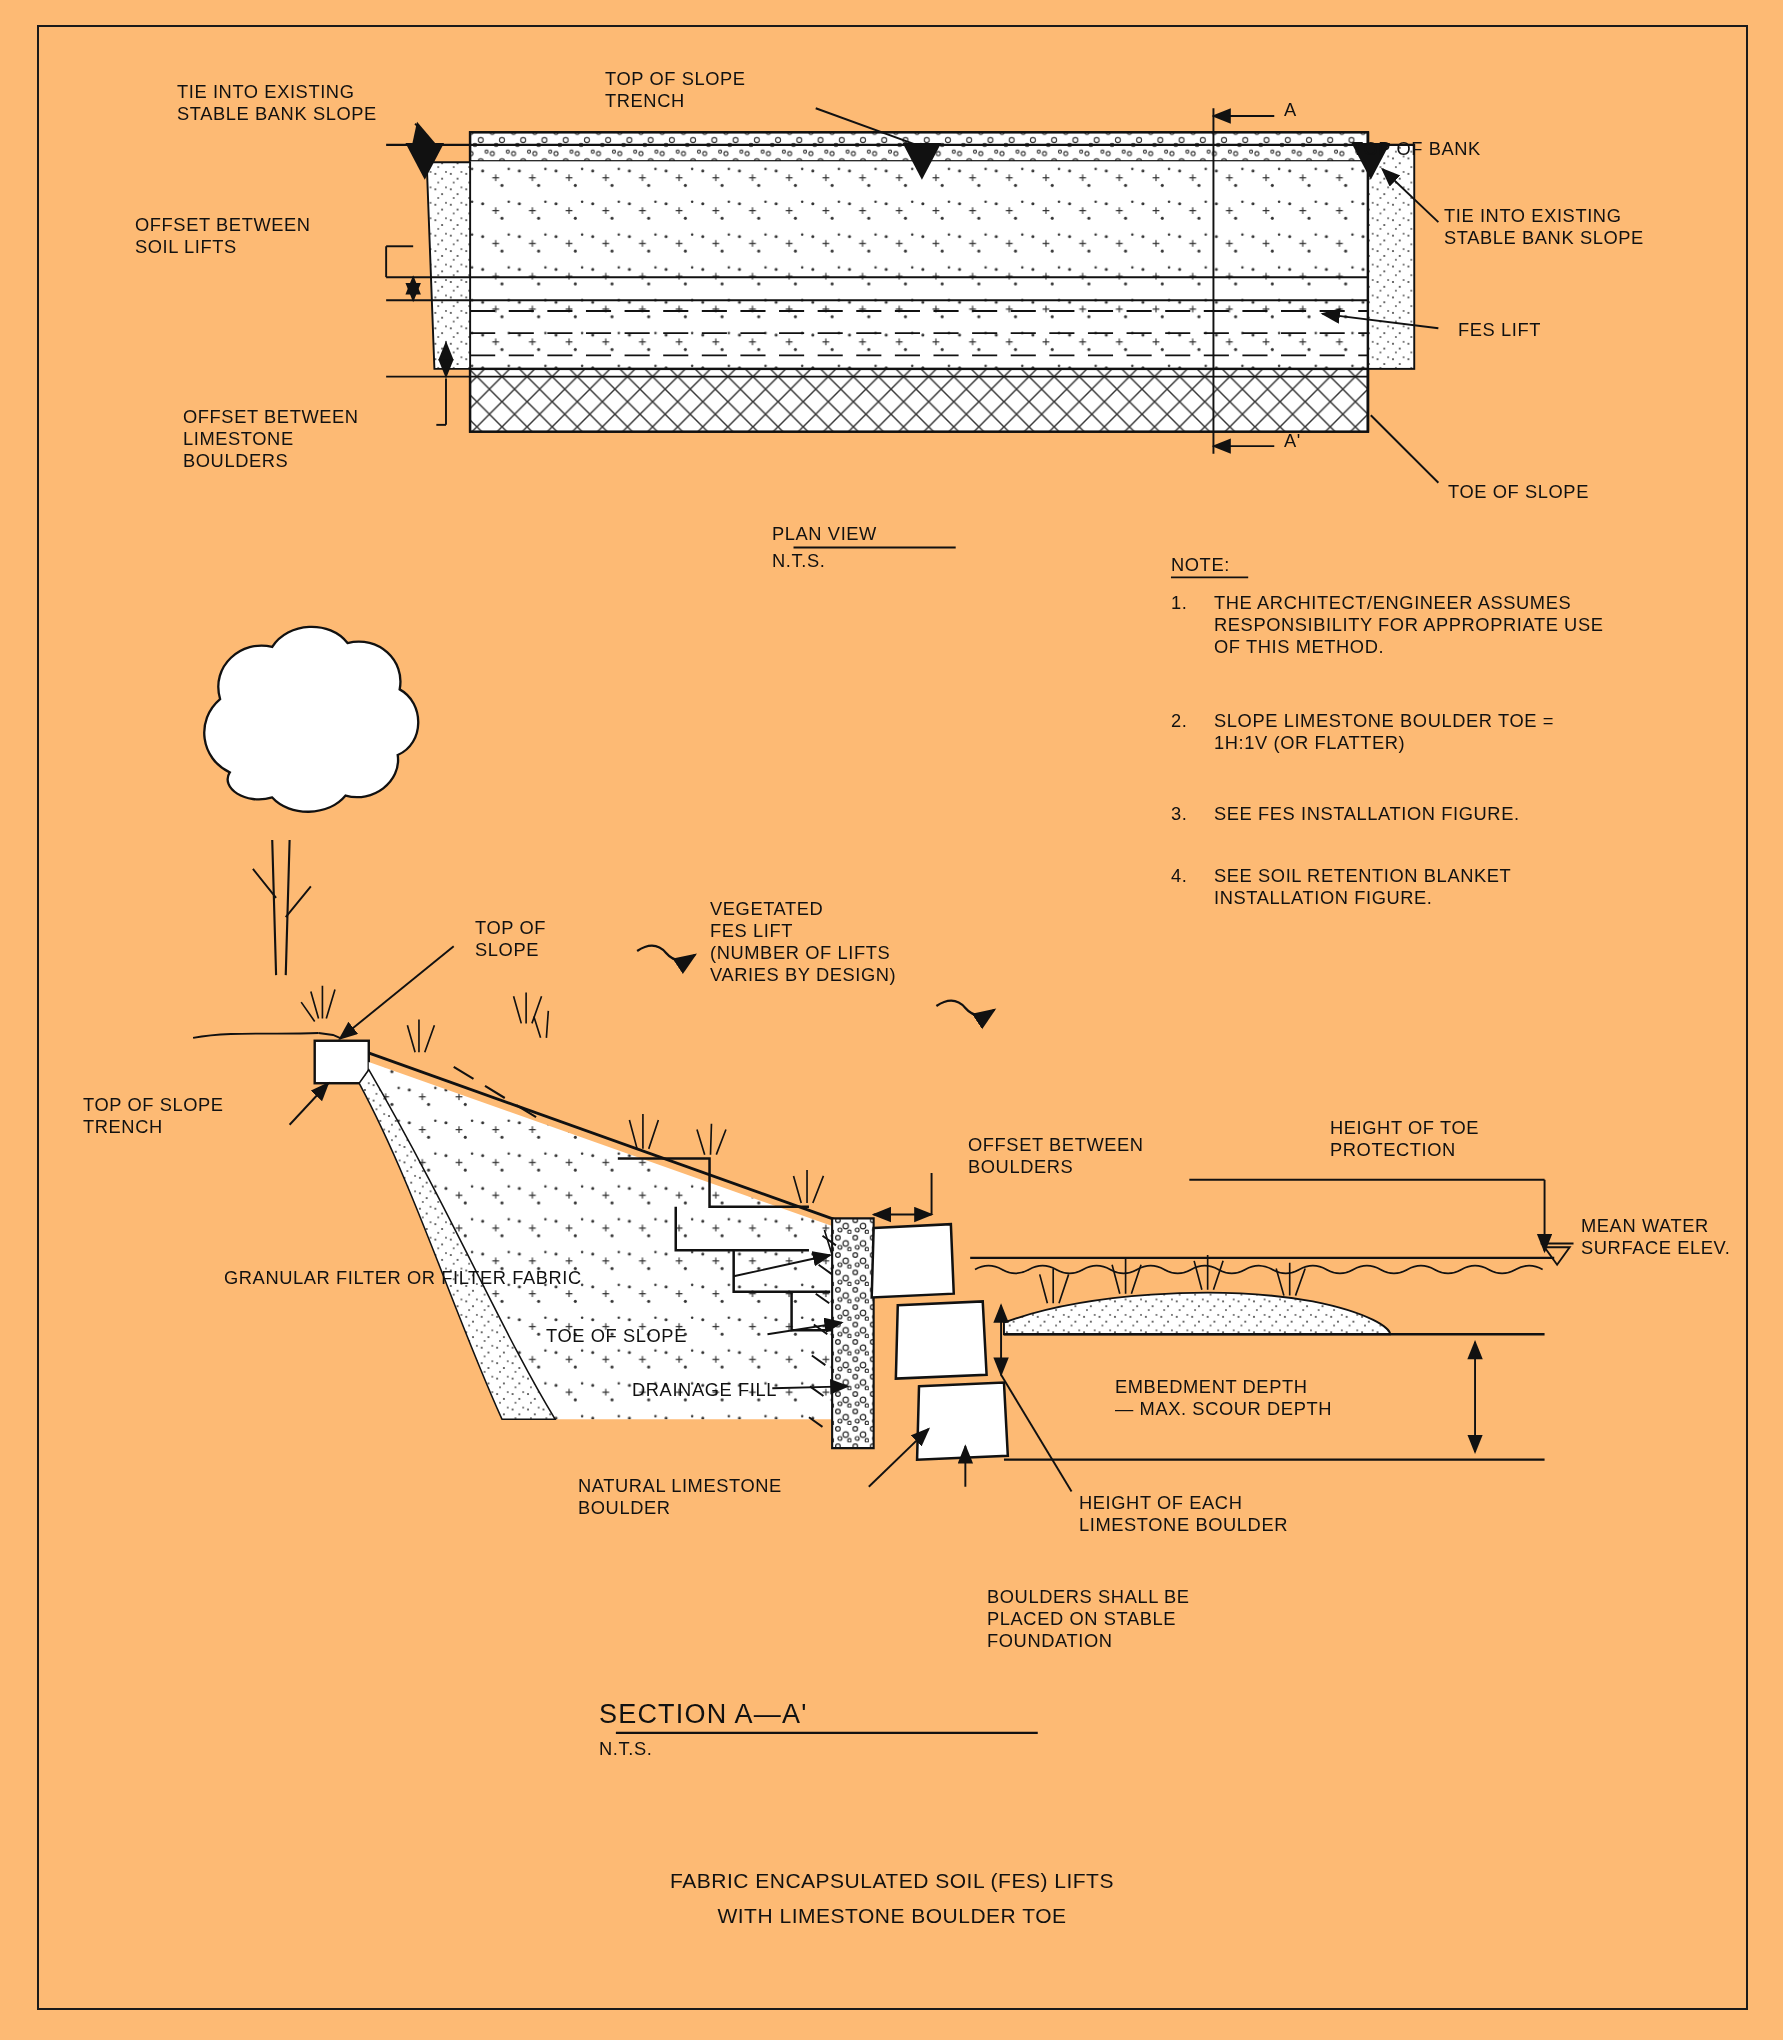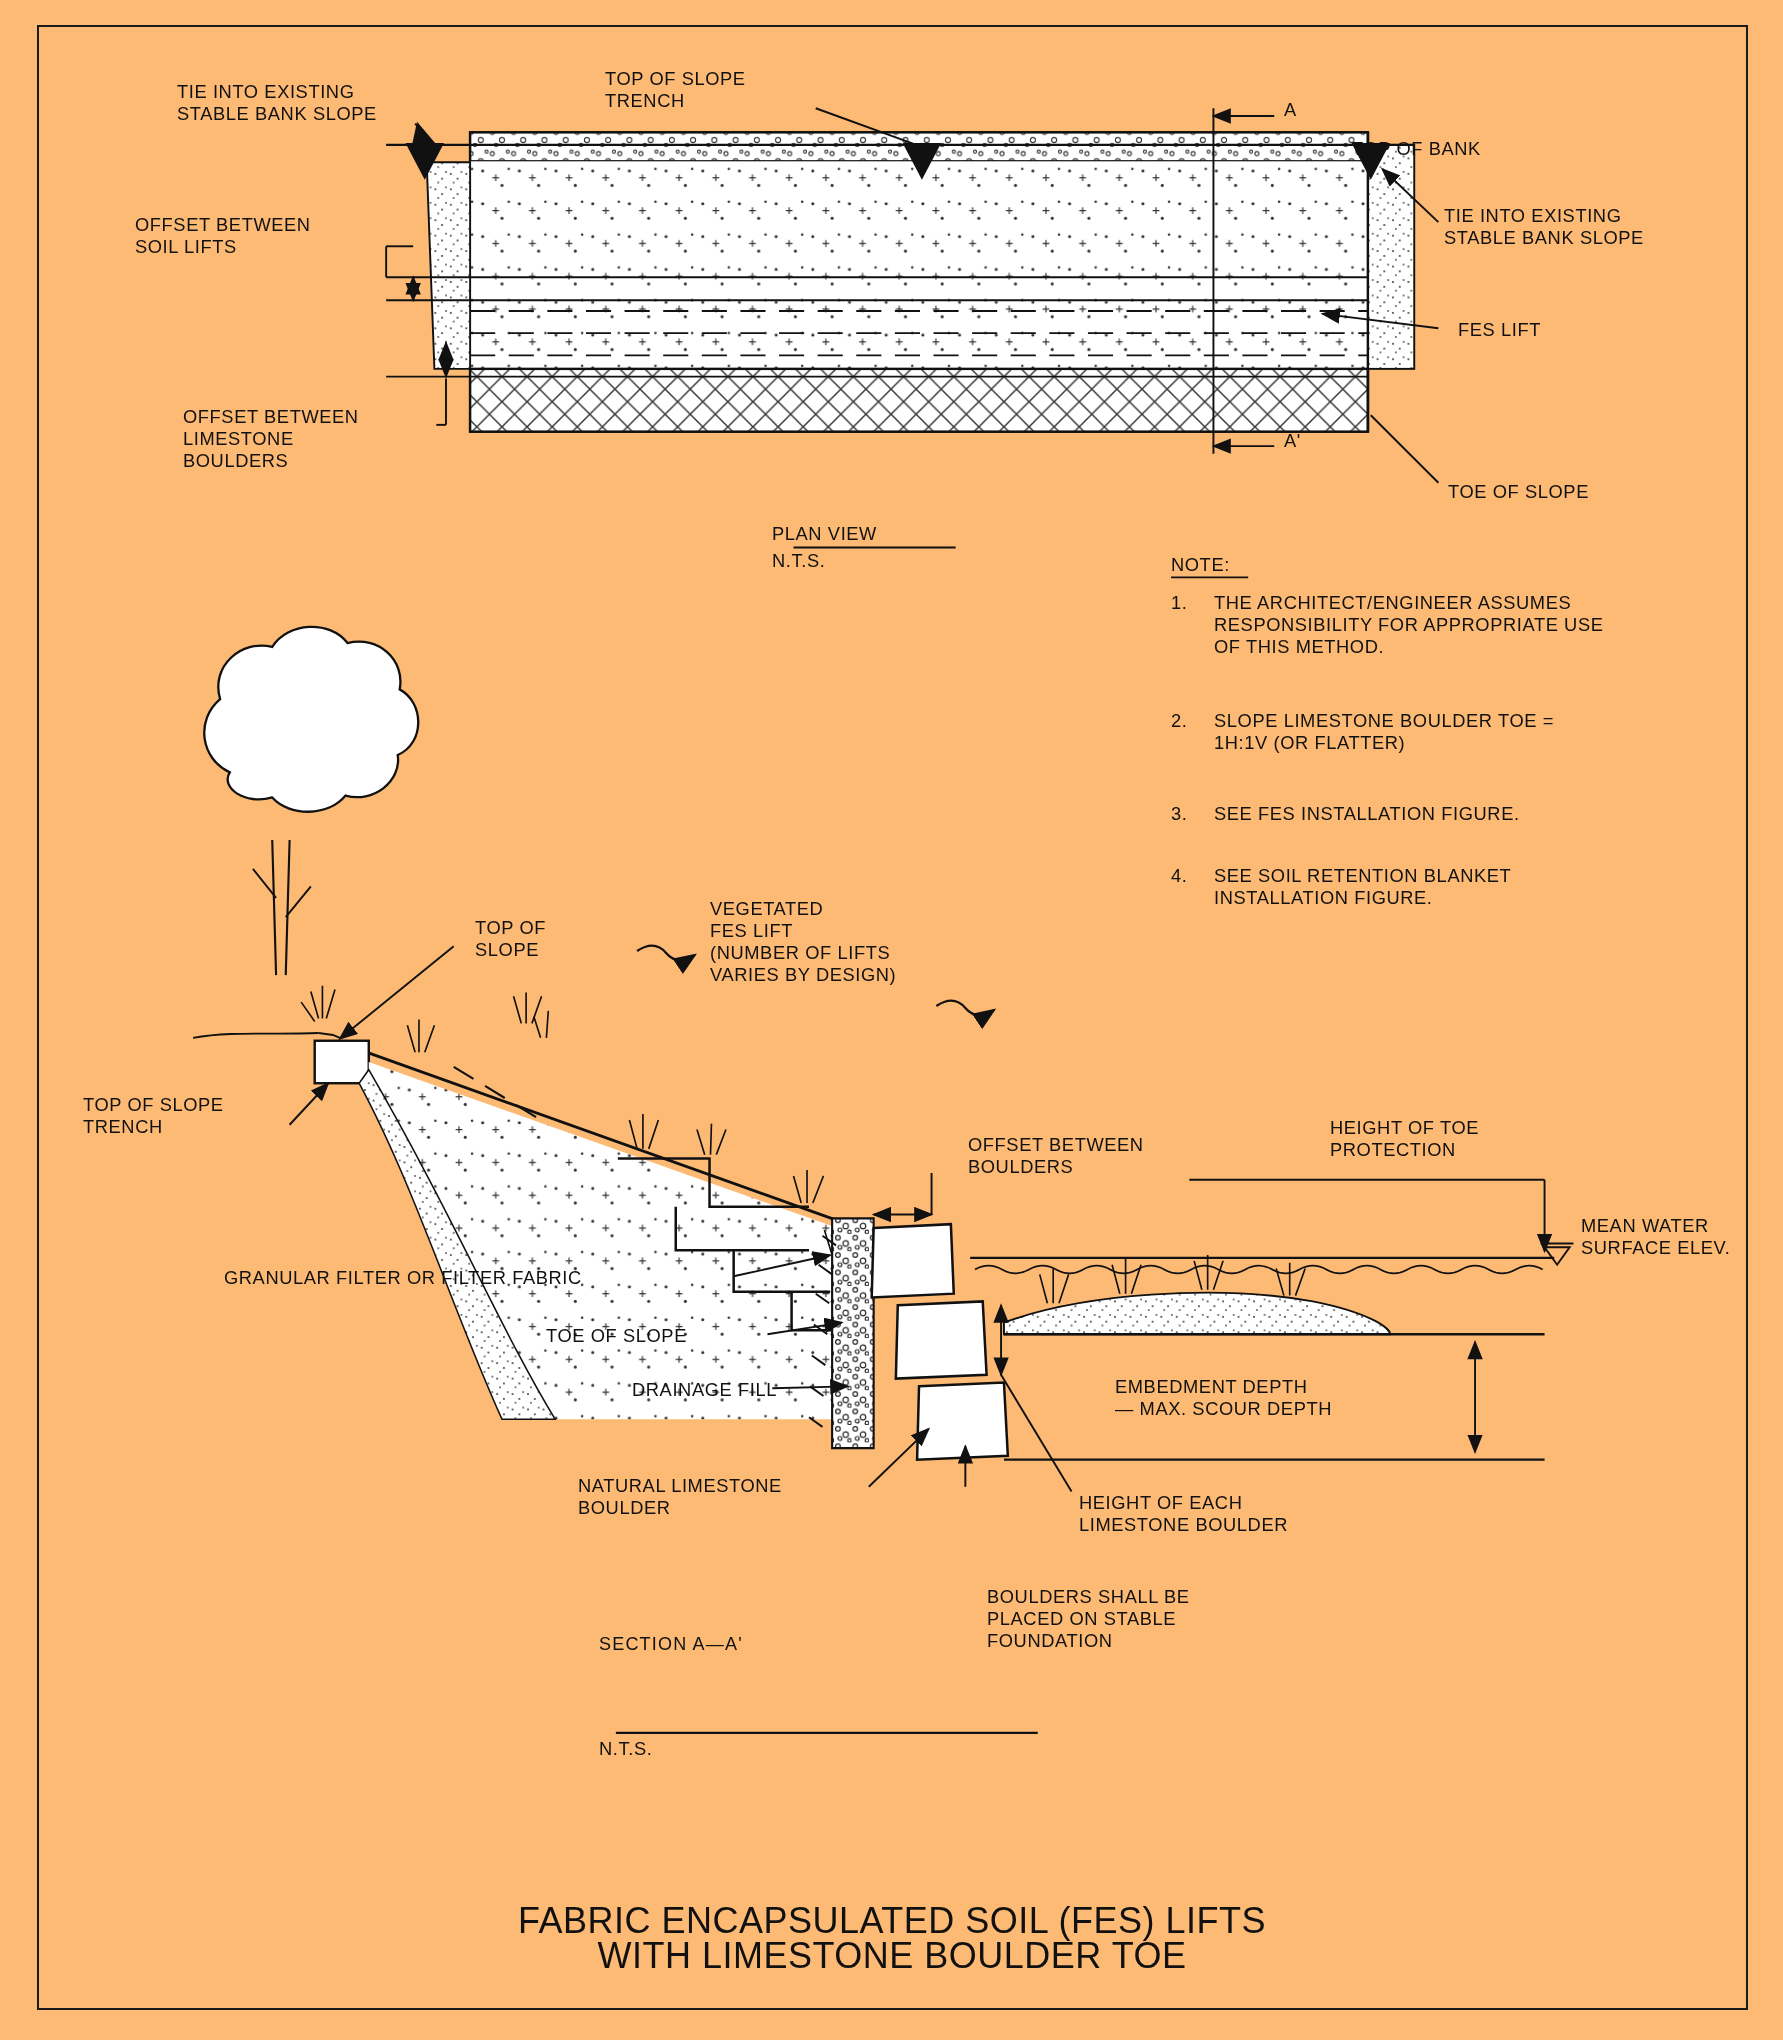--- a/index.html
+++ b/index.html
@@ -1,21 +1,21 @@
 <!DOCTYPE html>
 <html><head>
 <meta charset="utf-8">
 <style>
   html,body{margin:0;padding:0;background:#ffffff;}
   body{width:1783px;height:2040px;font-family:"Liberation Sans",sans-serif;color:#000;}
   #sheet{position:relative;width:1783px;height:2040px;overflow:hidden;background:#fdba74;}
   .border-outer{position:absolute;left:37px;top:25px;width:1707px;height:1981px;border:2.9px solid #1a1a1a;}
   .lbl{position:absolute;font-family:"Liberation Sans",sans-serif;font-size:18.3px;letter-spacing:0.6px;line-height:22px;color:#111;white-space:pre;}
   .center{text-align:left;}
-  .title{position:absolute;font-size:36px;letter-spacing:0.5px;line-height:35px;text-align:center;color:#111;margin-top:40px;}
+  .title{position:absolute;font-size:21px;letter-spacing:0.5px;line-height:35px;text-align:center;color:#111;}
   svg{position:absolute;left:0;top:0;}
 </style>
 </head>
 <body>
 
 <div id="sheet">
 
   <div class="border-outer"></div>
 
   <svg width="1783" height="2040" viewBox="0 0 1847 2113">
@@ -304,21 +304,21 @@
   <div class="lbl" style="left:553px;top:1475px;margin-left:25px;"><span>NATURAL LIMESTONE</span>
 <span>BOULDER</span></div>
 
   <div class="lbl" style="left:1079px;top:1492px;"><span>HEIGHT OF EACH</span>
 <span>LIMESTONE BOULDER</span></div>
 
   <div class="lbl" style="left:987px;top:1586px;"><span>BOULDERS SHALL BE</span>
 <span>PLACED ON STABLE</span>
 <span>FOUNDATION</span></div>
 
-  <div class="lbl center" style="left:599px;top:1633px;width:454px;font-size:18px;letter-spacing:1.2px;"><span>SECTION A—A'</span></div>
+  <div class="lbl center" style="left:599px;top:1703px;width:454px;font-size:27px;letter-spacing:1.2px;"><span>SECTION A—A'</span></div>
   <div class="lbl center" style="left:599px;top:1738px;width:454px;"><span>N.T.S.</span></div>
 
   <div class="title" style="left:409px;top:1863px;width:966px;">
     <div>FABRIC ENCAPSULATED SOIL (FES) LIFTS</div>
     <div>WITH LIMESTONE BOULDER TOE</div>
   </div>
 
 </div>
 
 

